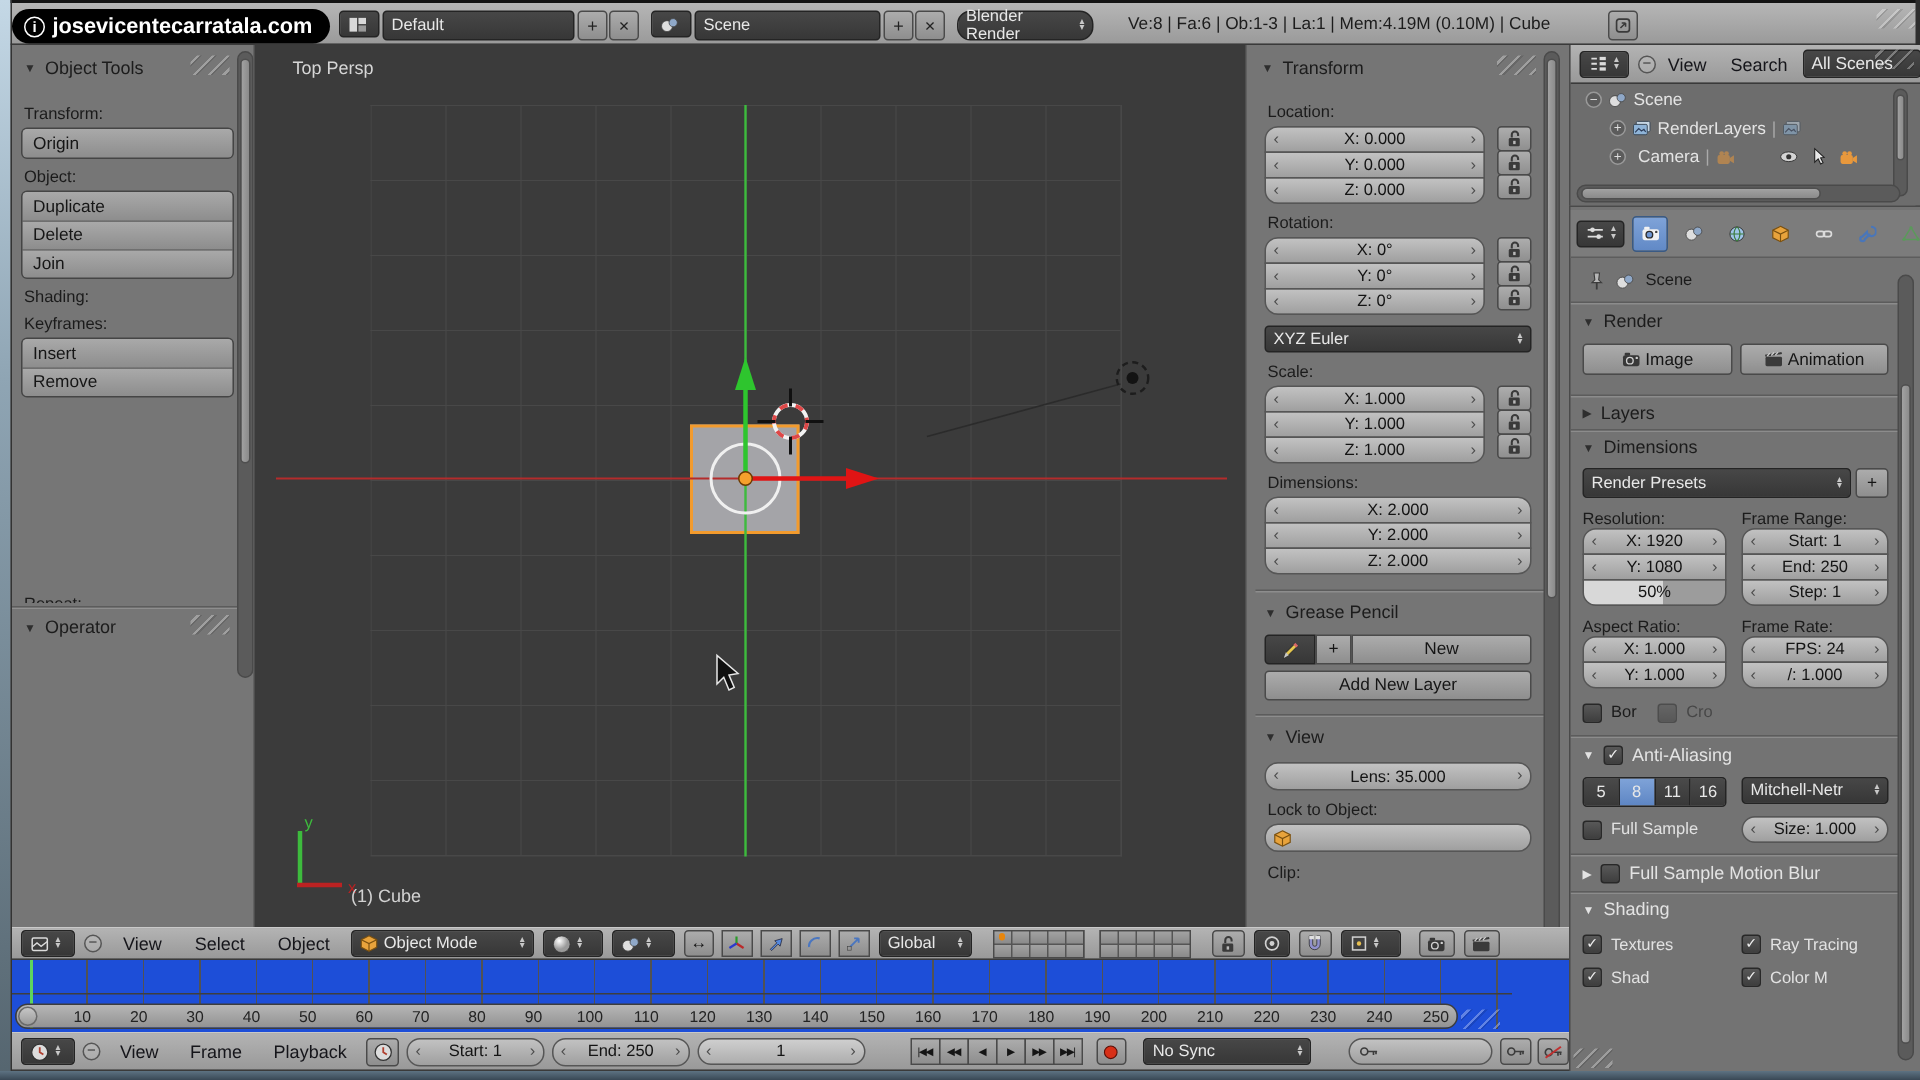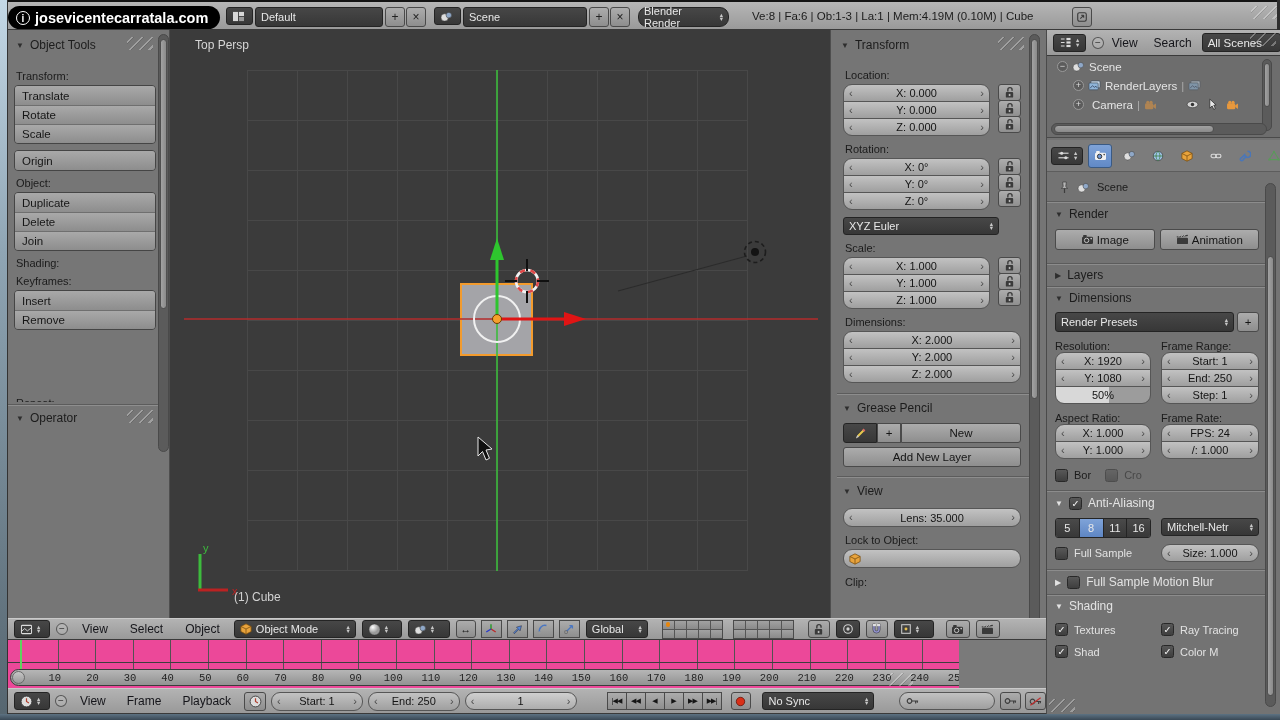--- a/index.html
+++ b/index.html
@@ -75,21 +75,21 @@
   #prop-body { position:absolute; left:8px; top:35px; width:204px; }
   .pcols { display:flex; gap:10px; }
   .pcol-l { width:96px; } .pcol-r { width:98px; }
   .seg { display:flex; border:1px solid #242424; border-radius:3px; overflow:hidden; }
   .seg div { flex:1; height:18px; background:linear-gradient(#4a4a4a,#383838); border-left:1px solid #242424; color:#e8e8e8; font-size:11px; display:flex; align-items:center; justify-content:center; }
   .seg div:first-child { border-left:none; }
   .seg div.sel { background:linear-gradient(#7fa3d8,#5e86c4); }
 
   
   #v3d-header { left:8px; top:618px; width:1038px; height:22px; padding-left:6px; gap:6px; }
-  #timeline { left:8px; top:640px; width:951px; height:48px; background:#ec4899; overflow:hidden;font-family:Liberation Mono, monospace; }
+  #timeline { left:8px; top:640px; width:1038px; height:48px; background:#1d4ed8; overflow:hidden; }
   #tl-grid { position:absolute; left:0; top:0; width:1000px; height:46px;
     background-image:repeating-linear-gradient(90deg,#525252 0 1px,transparent 1px 37.6px); background-position:12px 0; }
   #tl-ruler { position:absolute; left:2px; top:29px; width:962px; height:17px; border:1px solid #3c3c3c; border-radius:9px; background:linear-gradient(#b6b6b6,#929292); }
   .tick { position:absolute; top:2px; transform:translateX(-50%); font-size:10.5px; color:#232323; }
   #tl-curframe { position:absolute; top:0; width:2px; height:46px; background:#5ed45e; }
   #tl-header { left:8px; top:688px; width:1038px; height:26px; padding-left:6px; gap:5px; }
   #bottom-strip { left:0; top:714px; width:1280px; height:6px; background:linear-gradient(#5d7282,#394855); }
   #left-edge { left:0; top:0; width:8px; height:720px; background:linear-gradient(#c4d8e6 0%,#8fa5b4 35%,#55656f 100%); border-right:1px solid #333; }
   #right-edge { left:1277px; top:0; width:3px; height:720px; background:#2e2e2e; }
 
@@ -169,25 +169,20 @@
   <div id="right-edge" class="abs"></div>
 
   <div id="tool-shelf" class="abs">
     <div class="phdr" style="position:absolute;left:8px;top:8px">
       <span class="tri">▼</span>
       <span>Object Tools</span>
     </div>
     <div class="grip" style="position:absolute;right:16px;top:7px"></div>
     <div class="content" style="top:34px" id="ts-groups">
         <div class="tslabel">Transform:</div>
-        <div class="tsgroup">
-          <div class="tsbtn">Translate</div>
-          <div class="tsbtn">Rotate</div>
-          <div class="tsbtn">Scale</div>
-        </div>
         <div class="tsgroup">
           <div class="tsbtn">Origin</div>
         </div>
         <div class="tslabel">Object:</div>
         <div class="tsgroup">
           <div class="tsbtn">Duplicate</div>
           <div class="tsbtn">Delete</div>
           <div class="tsbtn">Join</div>
         </div>
         <div class="tslabel">Shading:</div>
@@ -348,21 +343,21 @@
               <div class="icon">
                 <svg width="11" height="13" viewBox="0 0 12 14">
                   <rect x="2" y="6.5" width="8" height="6" rx="1" fill="#3a3a3a"></rect>
                   <path d="M4.2 6 V4 a2.3 2.3 0 0 1 4.6 0 V5" fill="none" stroke="#3a3a3a" stroke-width="1.5"></path>
                   <rect x="5.2" y="8.5" width="1.8" height="2.4" fill="#b8b8b8"></rect>
                 </svg>
               </div>
             </div>
           </div>
         </div>
-        <div class="dark dd" style="height: 18px; margin: 7px 0px 0px; width: 156px;">
+        <div class="dark dd" style="height: 18px; margin: 7px 0px 0px; width: 178px;">
           <div class="grow">XYZ Euler</div>
           <div class="updn">
             <span>▴</span>
             <span>▾</span>
           </div>
         </div>
         <div class="lbl" style="margin: 7px 0px 3px 2px;">Scale:</div>
         <div class="nrow">
           <div class="stack">
             <div class="pill" style="height: 18px;">

